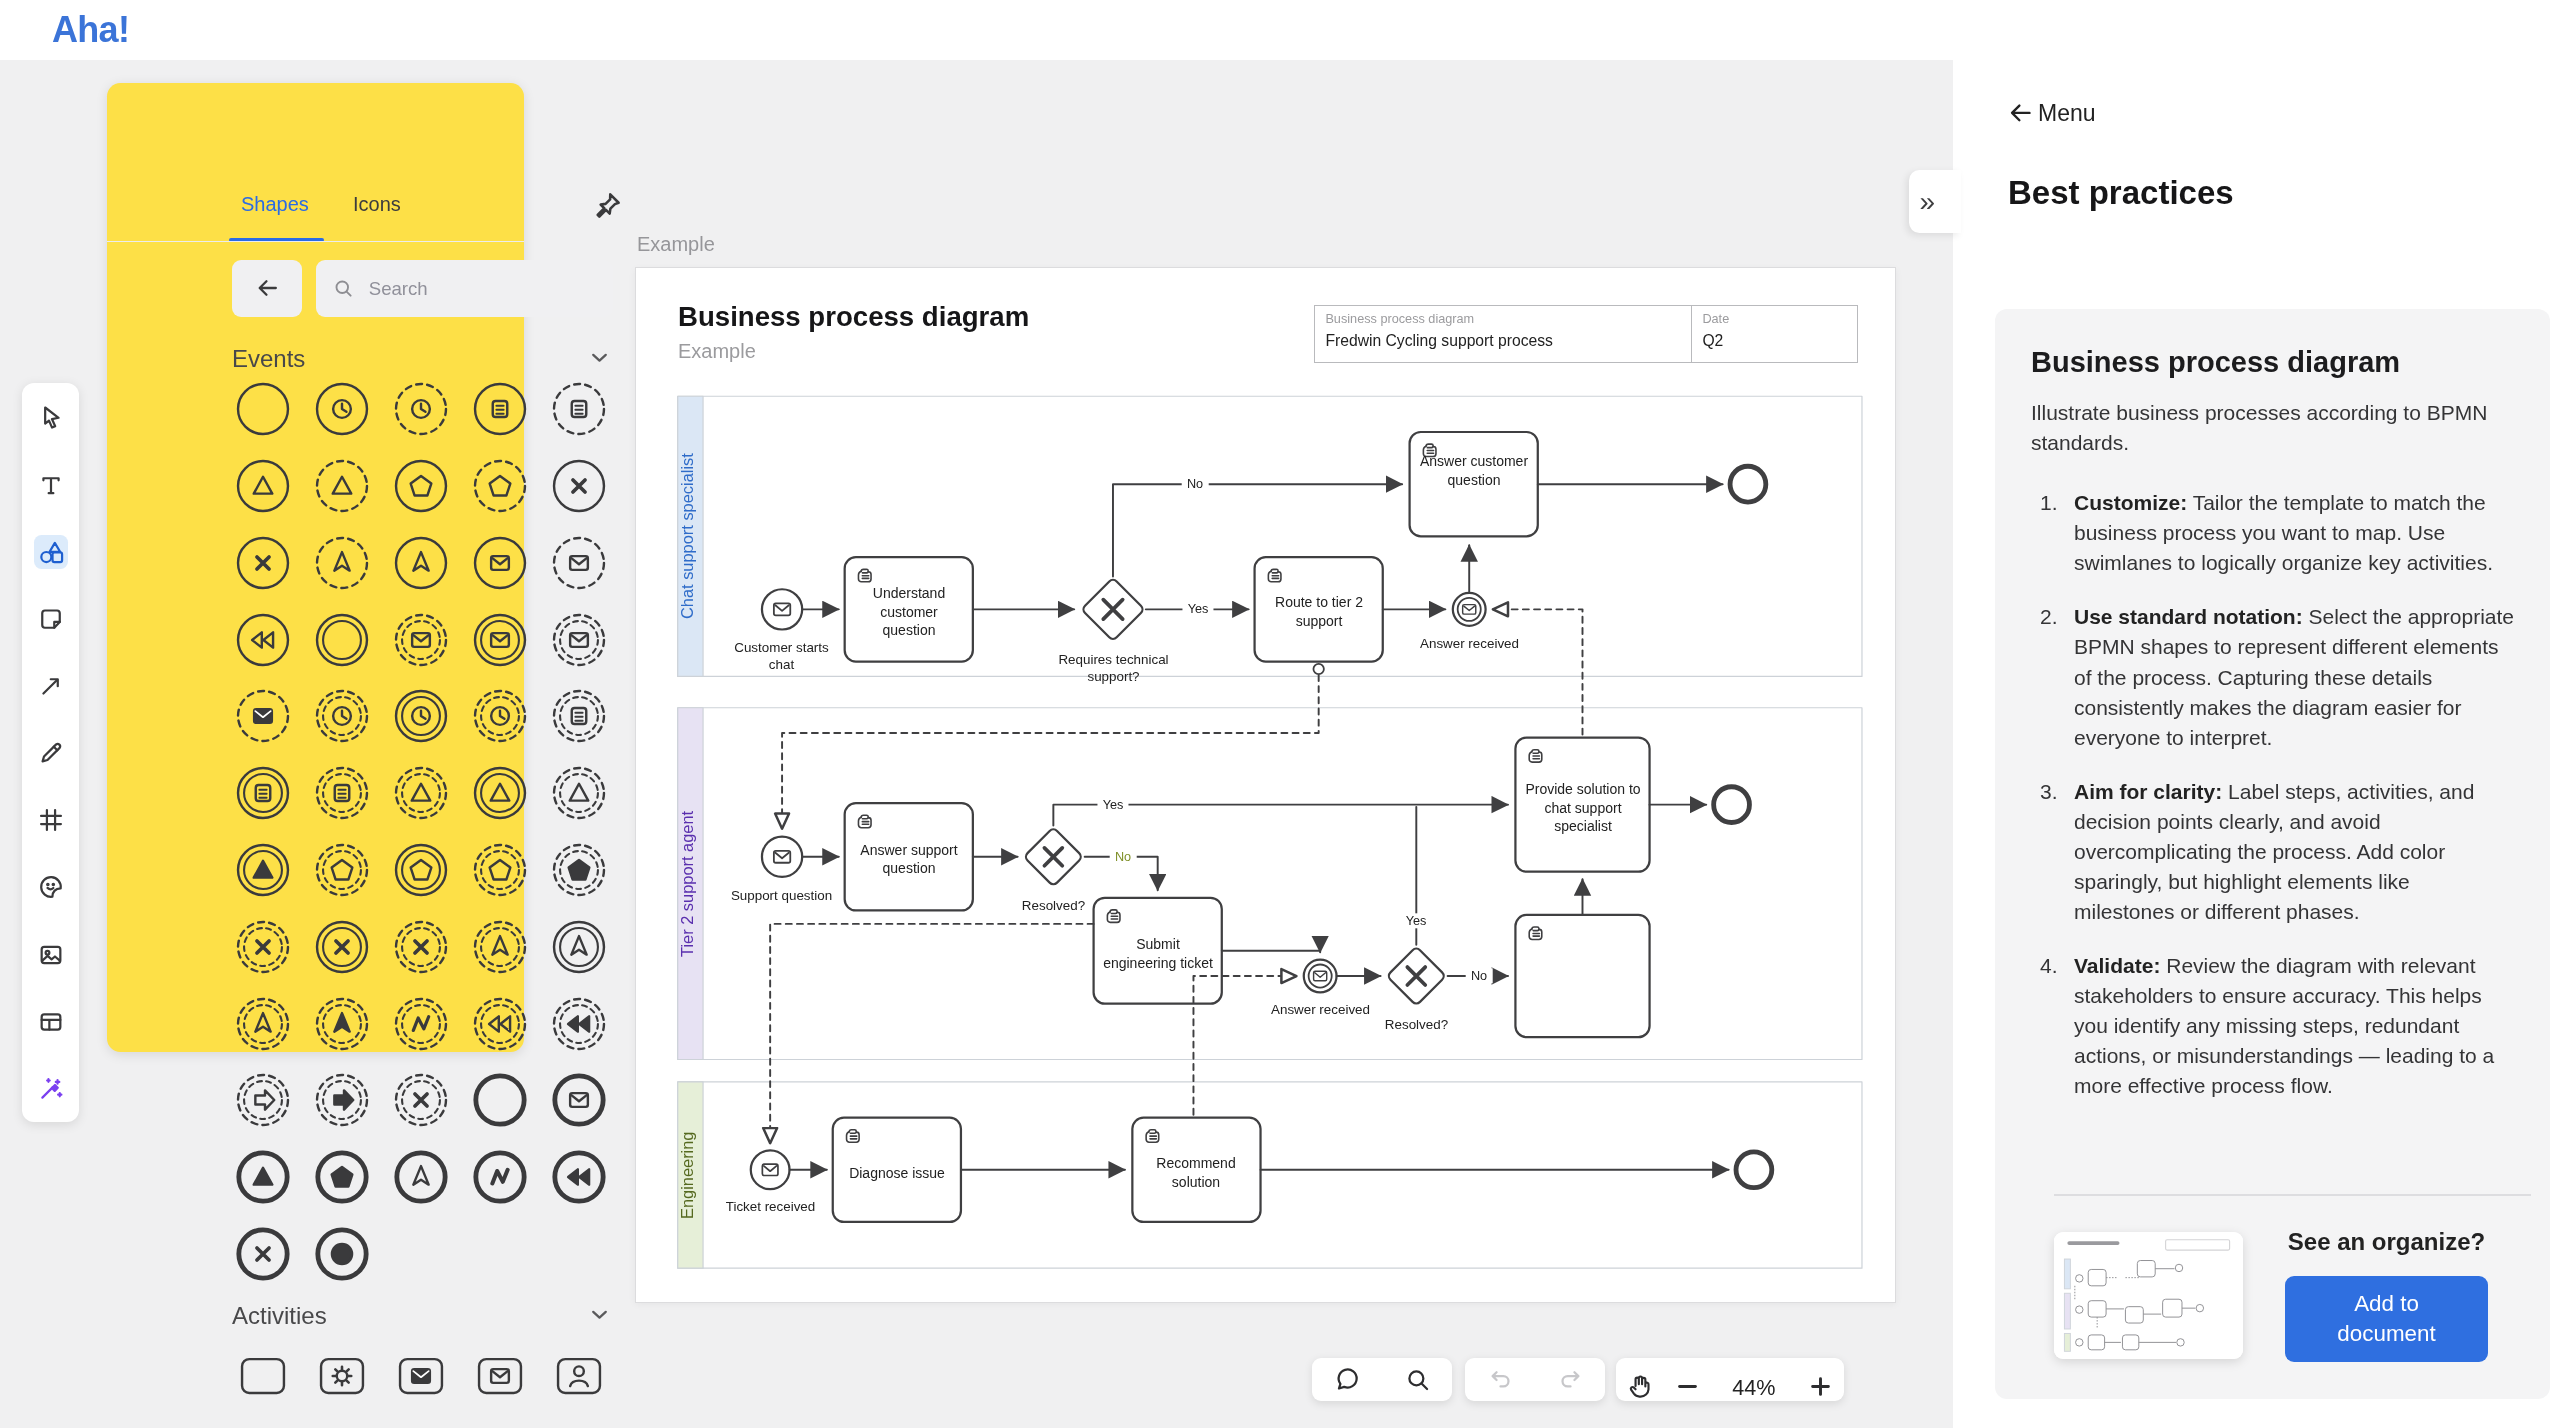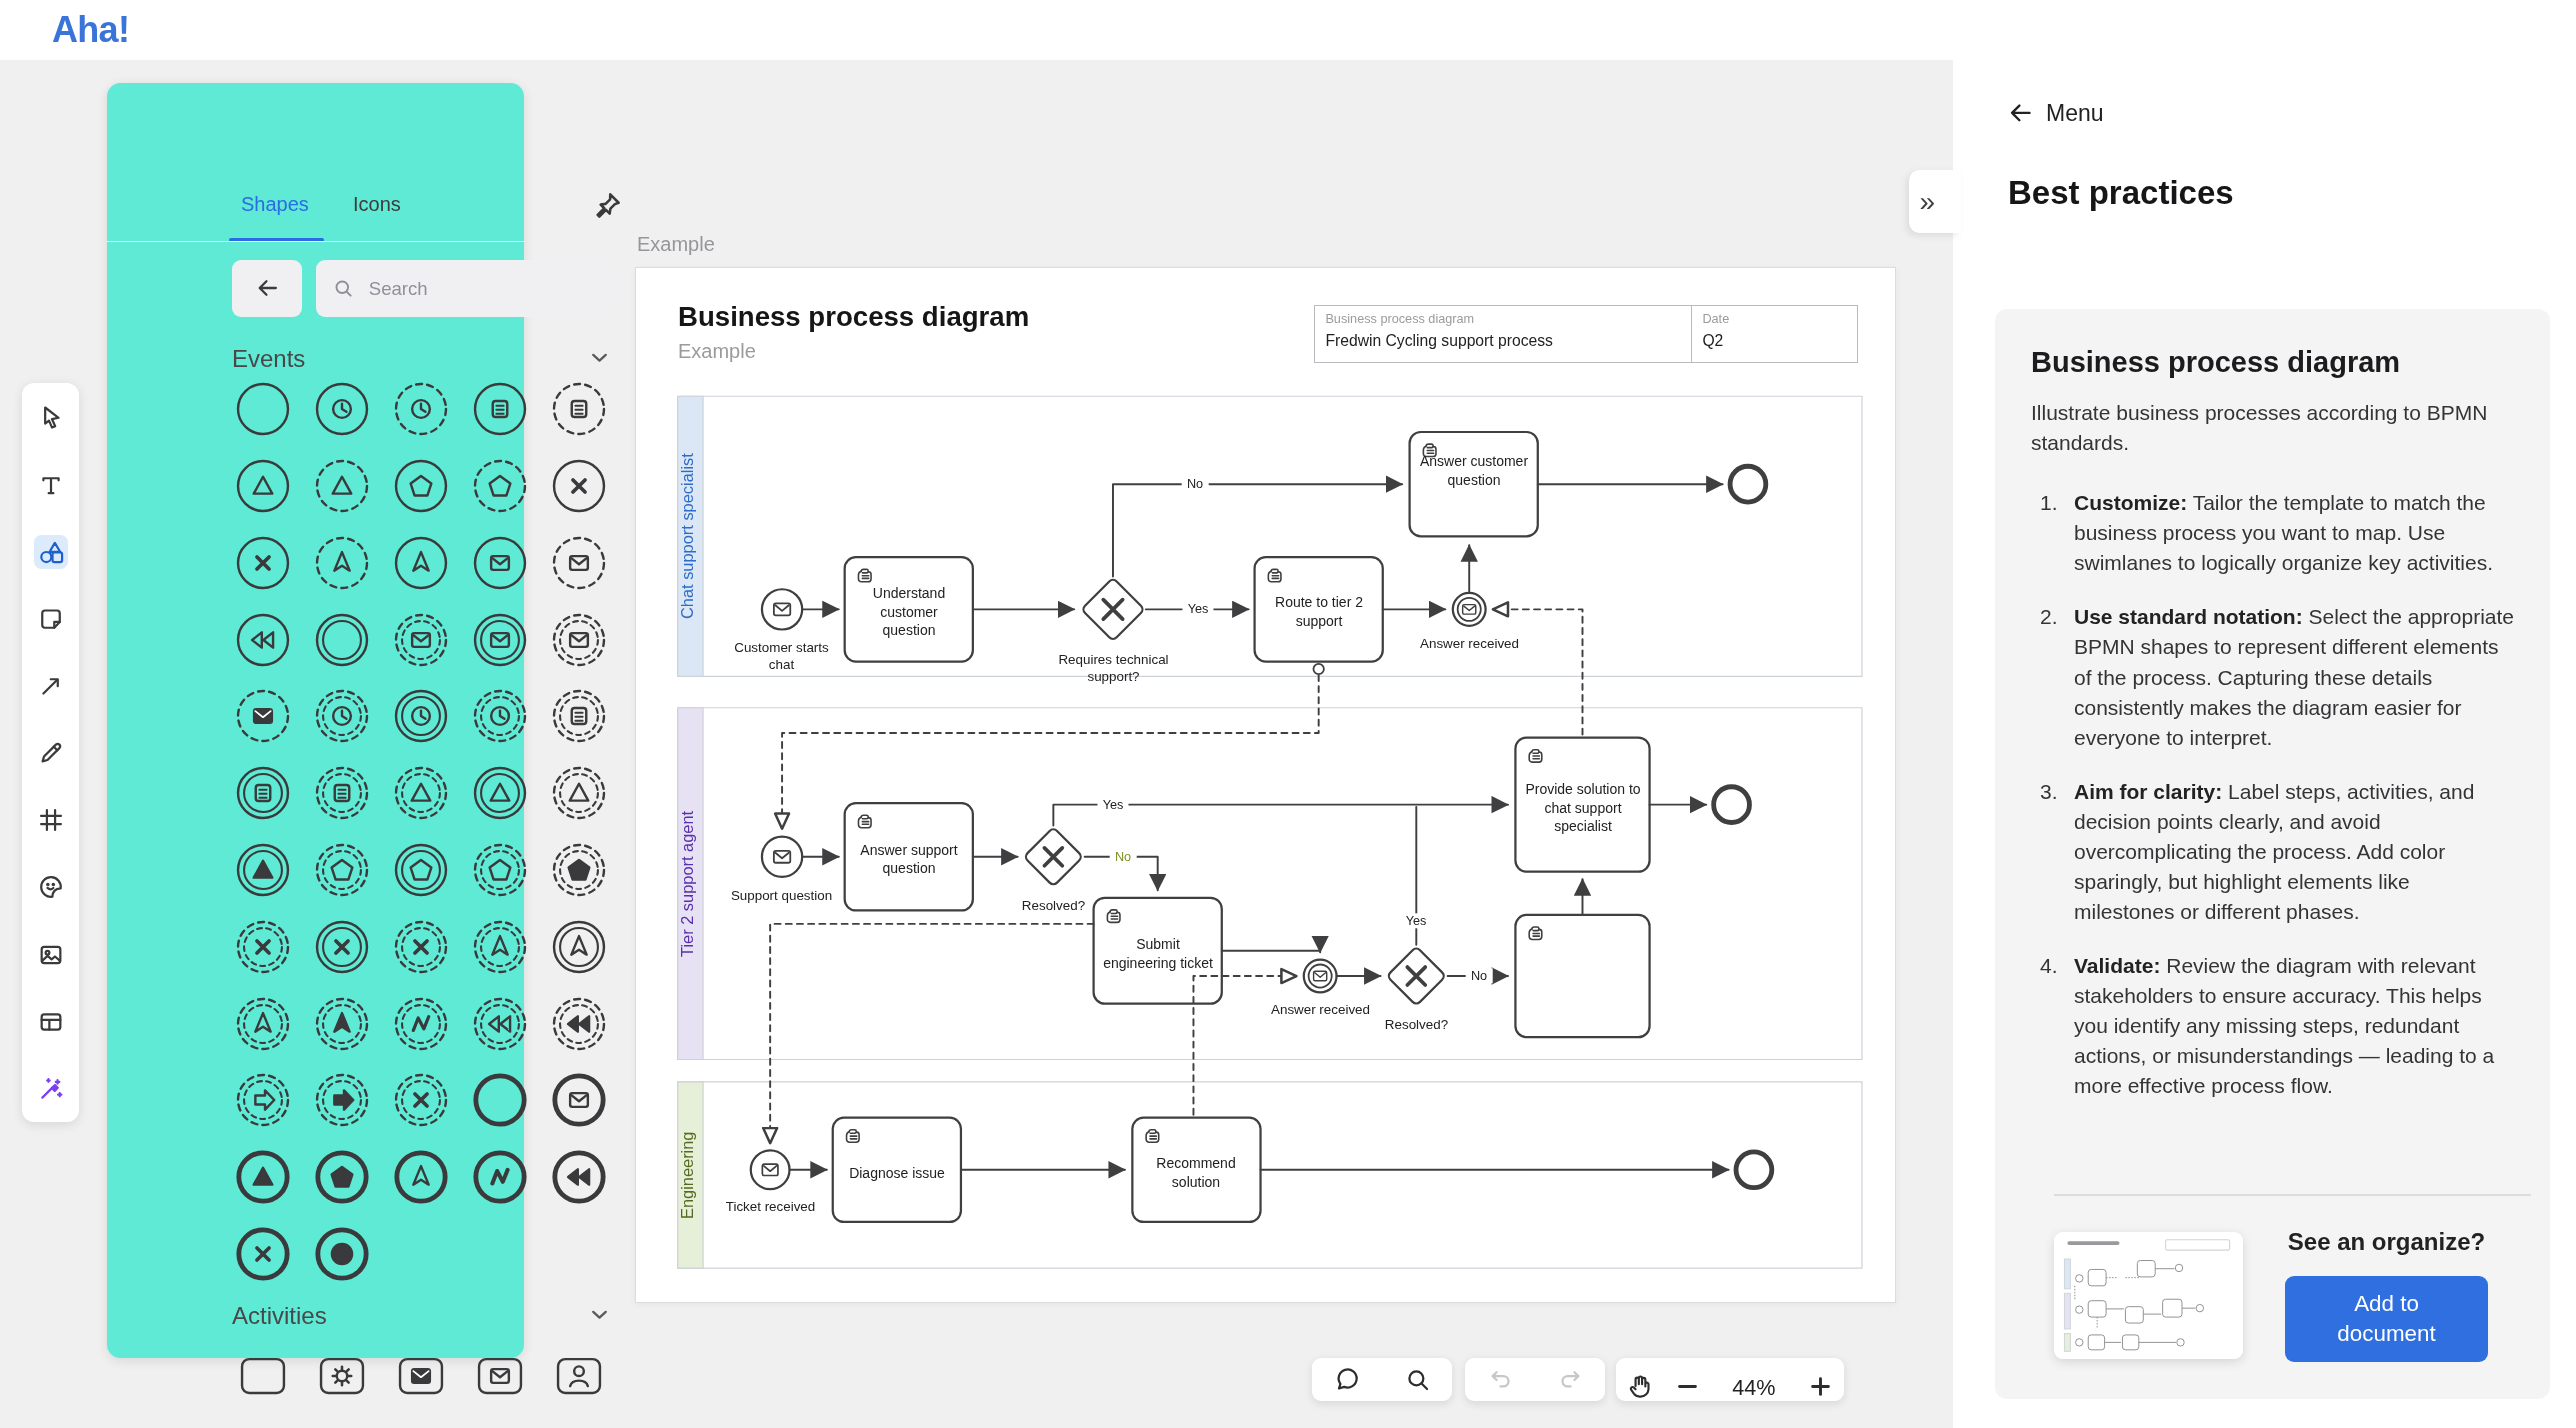--- a/index.html
+++ b/index.html
@@ -14,21 +14,21 @@
   
   #toolrail { position:absolute; left:22.4px; top:383px; width:57px; height:739px; background:#fff;
     border-radius:12px; box-shadow:0 2.2px 10.4px rgba(0,0,0,.10); }
   .tool { position:absolute; left:11.2px; width:34px; height:34px; border-radius:7.5px;
     display:flex; align-items:center; justify-content:center; color:#3a3a3c; }
   .tool svg { width:28px; height:28px; }
   .tool.active { background:#dcebfb; color:#1e5fd0; }
   .tool.wand { color:#7a3ff0; }
 
   
-  #shapes-panel { position:absolute; left:107px; top:83px; width:417px; height:1275px; background:#5eead4;
+  #shapes-panel { position:absolute; left:107px; top:83px; width:417px; height:969px; background:#fde047;
     border-radius:13.4px; box-shadow:0 2.2px 12px rgba(0,0,0,.10); }
   .tab { position:absolute; top:110px; font-size:20px; }
   #tab-shapes { left:134px; color:#2b6be4; font-weight:500; }
   #tab-icons { left:246px; color:#3c3c3e; }
   #tab-underline { position:absolute; left:122px; top:155px; width:95px; height:3.7px; background:#2b6be4; border-radius:2.2px; }
   #tabs-divider { position:absolute; left:0; top:158px; width:417px; height:0.7px; background:#ececee; }
   #pin-btn { position:absolute; left:486px; top:106px; width:34px; height:34px; color:#3a3a3c; }
   #pin-btn { left:483px; }
   #back-btn { position:absolute; left:125px; top:177px; width:70px; height:57px; background:#f0f0f2; border-radius:9px;
     display:flex; align-items:center; justify-content:center; color:#3a3a3c; }
@@ -69,21 +69,21 @@
     box-shadow:0 2.2px 9px rgba(0,0,0,.10); display:flex; align-items:center; justify-content:space-around; }
   .bt-icon { width:30px; height:30px; color:#2d2d2f; display:flex; align-items:center; justify-content:center; }
   .bt-icon.disabled { color:#c7c7ca; }
   #zoom-pct { font-size:21.6px; color:#222; width:67px; text-align:center; }
 
   
   #right-panel { position:absolute; left:1953px; top:0; width:623px; height:1428px; background:#fff; }
   #collapse-tab { position:absolute; left:1909px; top:170px; width:52px; height:63px; background:#fff;
     border-radius:10.4px 0 0 10.4px; box-shadow:-3px 2.2px 7.5px rgba(0,0,0,.08); display:flex; align-items:center; padding-left:10.4px;
     font-size:28px; color:#3f3f41; }
-  #menu-row { position:absolute; left:2007px; top:100px; display:flex; align-items:flex-end; gap:12px; color:#222; }
+  #menu-row { position:absolute; left:2007px; top:100px; display:flex; align-items:flex-end; gap:4px; color:#222; }
   #menu-row svg { width:27px; height:27px; }
   #menu-label { font-size:23px; }
   #bp-title { position:absolute; left:2008px; top:174px; font-size:33px; font-weight:800; color:#161618; }
   #bp-card { position:absolute; left:1995px; top:309px; width:555px; height:1090px; background:#f4f4f5; border-radius:12px; }
   #bp-card-inner { position:absolute; left:36px; top:37px; width:483px; }
   #card-heading { font-size:29px; font-weight:700; color:#1c1c1e; }
   #card-intro { margin-top:19.4px; font-size:21px; line-height:1.43; color:#343436; }
   #card-list { margin-top:30px; list-style:none; counter-reset:bp; }
   #card-list li { position:relative; padding-left:43px; margin-bottom:24px; font-size:21px; line-height:1.43; color:#343436;
     counter-increment:bp; }

